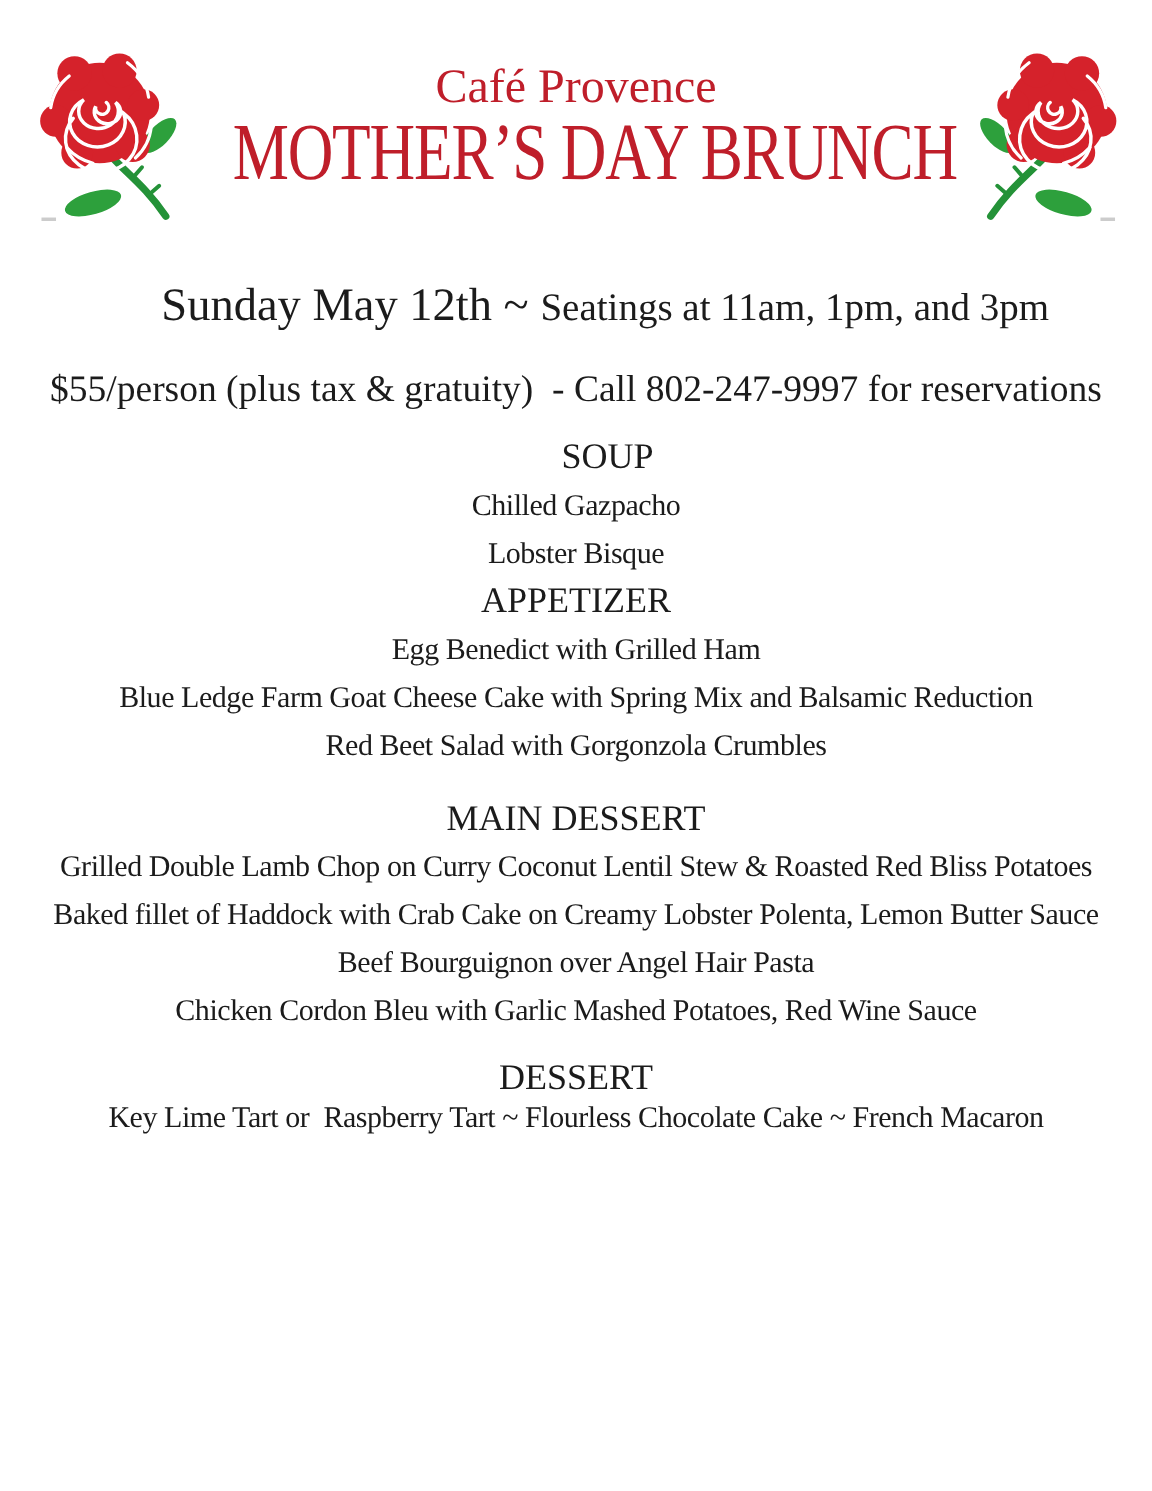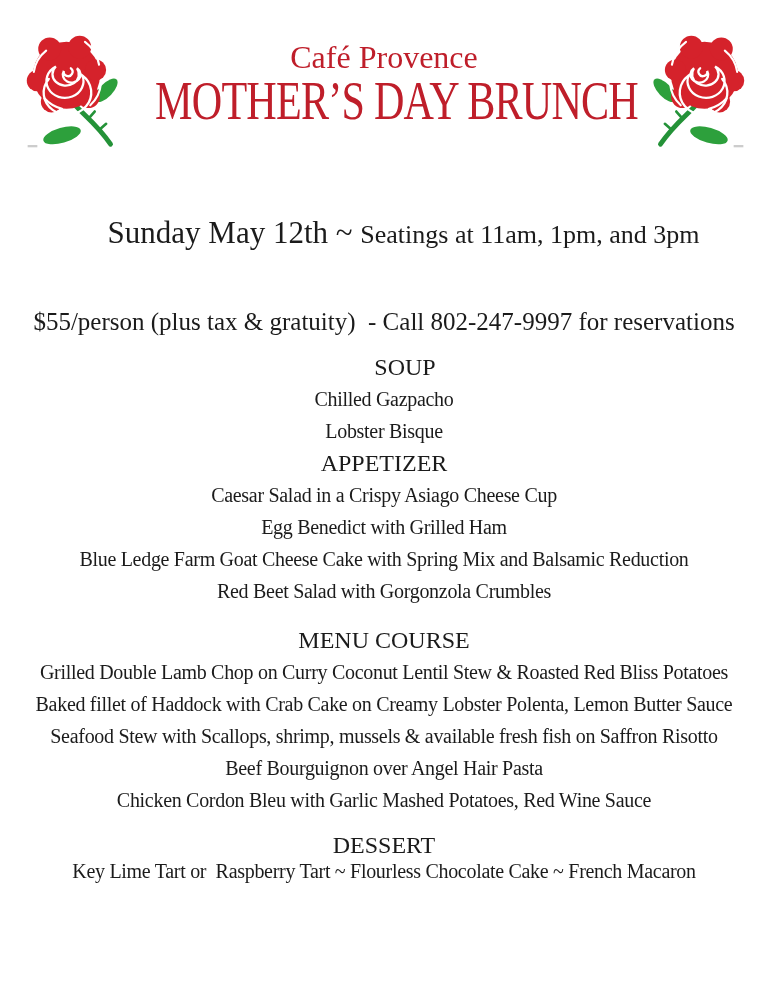--- a/index.html
+++ b/index.html
@@ -27,21 +27,21 @@
   .restaurant{
     font-size:32px;line-height:34px;color:var(--accent-red);
   }
   .event-title-wrap{margin-top:2px;line-height:50px;padding-left:25px;}
   .event-title{
     display:inline-block;color:var(--accent-red);
     font-size:54px;line-height:50px;white-space:nowrap;
     transform:scaleX(0.78);transform-origin:center;
     letter-spacing:-1px;
   }
-  .date-line{margin-top:22px;font-size:26px;line-height:48px;white-space:pre-wrap;}
+  .date-line{margin-top:22px;font-size:26px;line-height:27px;white-space:pre-wrap;}
   .date-lead{font-size:31px;}
   .price-line{font-size:25px;line-height:29px;white-space:pre-wrap;}
   
   .menu-title{margin:45px 0 0;font-size:27px;line-height:32px;font-weight:normal;}
   h2.section-name{font-size:24px;line-height:32px;font-weight:normal;margin:0;}
   .sec-soup h2{margin-top:15px;padding-left:42px;}
   .sec-appetizer h2{margin-top:0;}
   .sec-main h2{margin-top:17px;}
   .sec-dessert h2{margin-top:16px;line-height:26px;}
   p.item{
@@ -109,31 +109,29 @@
   <main>
 
     <section class="sec-soup">
       <h2 class="section-name">SOUP</h2>
       <p class="item">Chilled Gazpacho</p>
       <p class="item">Lobster Bisque</p>
     </section>
 
     <section class="sec-appetizer">
       <h2 class="section-name">APPETIZER</h2>
-      <p class="item">Caesar Salad in a Crispy Asiago Cheese Cup</p>
       <p class="item">Egg Benedict with Grilled Ham</p>
       <p class="item">Blue Ledge Farm Goat Cheese Cake with Spring Mix and Balsamic Reduction</p>
       <p class="item">Red Beet Salad with Gorgonzola Crumbles</p>
     </section>
 
     <section class="sec-main">
-      <h2 class="section-name">MENU COURSE</h2>
+      <h2 class="section-name">MAIN DESSERT</h2>
       <p class="item">Grilled Double Lamb Chop on Curry Coconut Lentil Stew &amp; Roasted Red Bliss Potatoes</p>
       <p class="item">Baked fillet of Haddock with Crab Cake on Creamy Lobster Polenta, Lemon Butter Sauce</p>
-      <p class="item">Seafood Stew with Scallops, shrimp, mussels &amp; available fresh fish on Saffron Risotto</p>
       <p class="item">Beef Bourguignon over Angel Hair Pasta</p>
       <p class="item">Chicken Cordon Bleu with Garlic Mashed Potatoes, Red Wine Sauce</p>
     </section>
 
     <section class="sec-dessert">
       <h2 class="section-name">DESSERT</h2>
       <p class="item">Key Lime Tart or  Raspberry Tart ~ Flourless Chocolate Cake ~ French Macaron</p>
     </section>
   </main>
 

